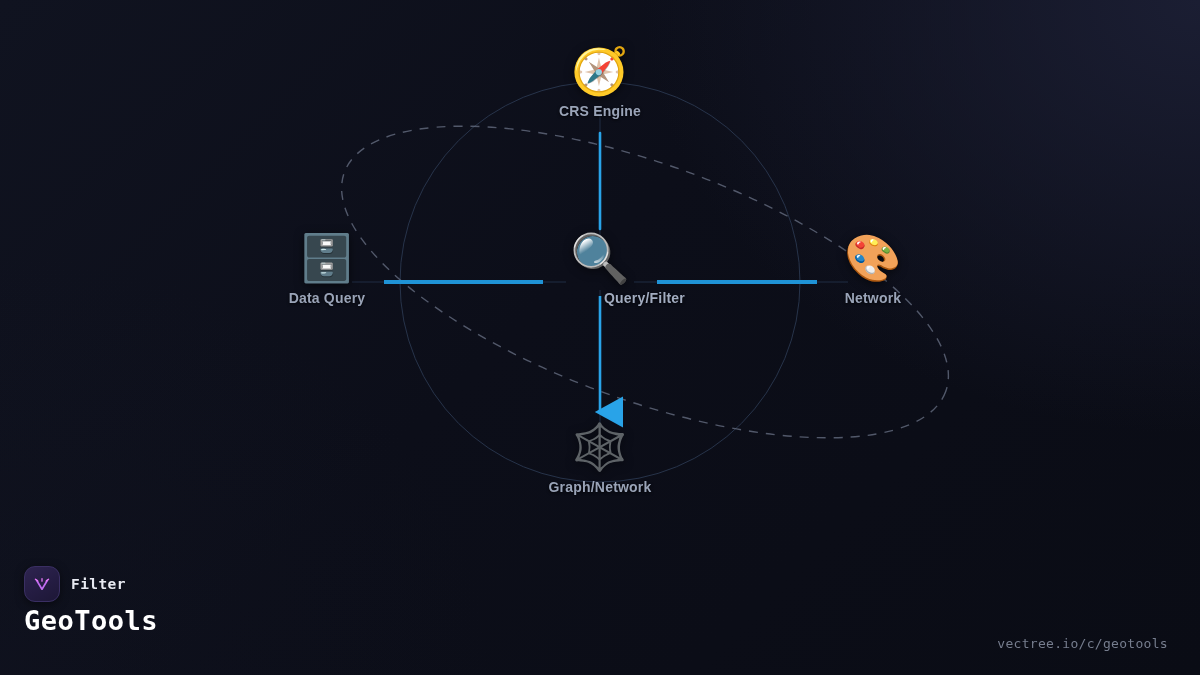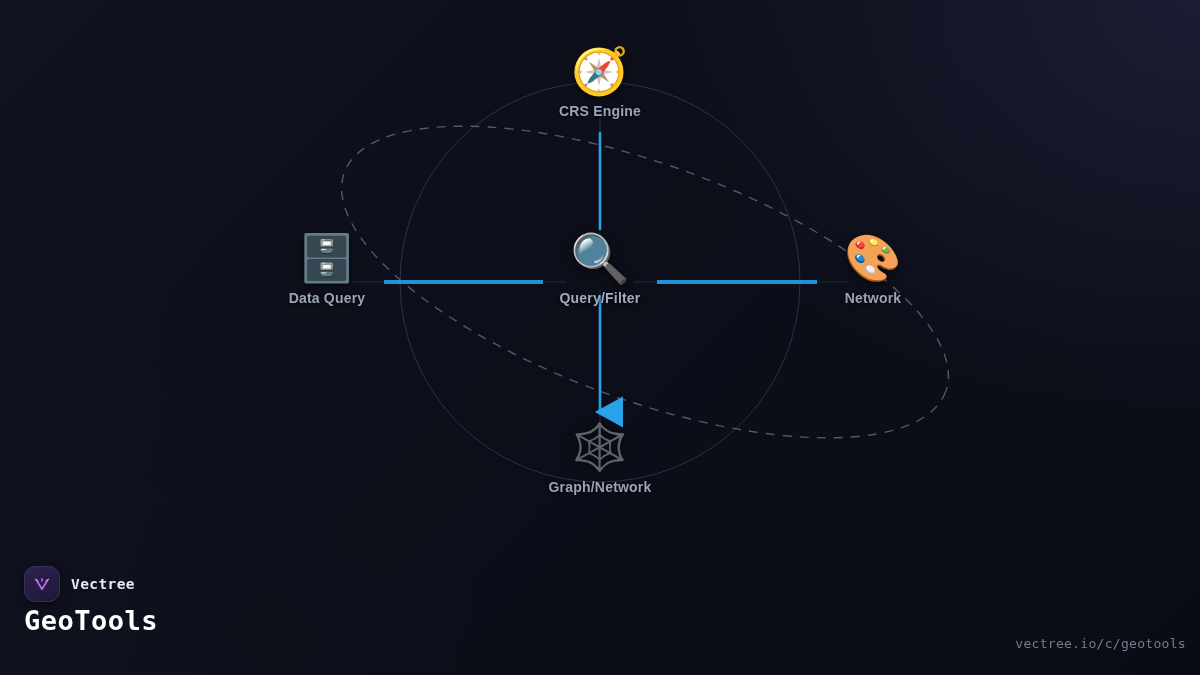--- a/index.html
+++ b/index.html
@@ -48,21 +48,21 @@
   .node-label {
     display: block;
     margin-top: 6px;
     font-size: 14px;
     font-weight: bold;
     color: #9aa4b8;
     letter-spacing: 0.2px;
     text-shadow: 0 1px 3px rgba(0,0,0,0.8);
   }
   .node.hub .node-icon { font-size: 48px; }
-  .node.hub .node-label { color: #a2acc0; }
+  .node.hub .node-label { color: #a2acc0; text-align: right; }
 
   
   #footer {
     position: absolute;
     left: 0;
     right: 0;
     bottom: 0;
     height: 120px;
     z-index: 6;
   }
@@ -97,21 +97,21 @@
     left: 24px;
     top: 50px;
     font-family: "DejaVu Sans Mono", monospace;
     font-size: 27px;
     font-weight: bold;
     color: #ffffff;
     letter-spacing: 0.5px;
   }
   #footer-url {
     position: absolute;
-    right: 14px;
+    right: 32px;
     bottom: 24px;
     font-family: "DejaVu Sans Mono", monospace;
     font-size: 13px;
     color: #767d8e;
     letter-spacing: 0.3px;
   }
 </style>
 </head>
 <body>
 
@@ -177,21 +177,21 @@
 
   <div id="footer">
 
     <div id="brand-row">
       <div id="brand-mark">
         <svg width="20" height="20" viewBox="0 0 20 20" xmlns="http://www.w3.org/2000/svg">
           <path d="M4.6 6.2 L10 15.2 L15.4 6.2" fill="none" stroke="#c06cf0" stroke-width="1.7" stroke-linecap="round" stroke-linejoin="round"></path>
           <path d="M3.4 5.2 L5.8 7.0 M16.6 5.2 L14.2 7.0 M10 4.6 L10 7.2" stroke="#e879f9" stroke-width="1.3" stroke-linecap="round"></path>
         </svg>
       </div>
-      <span id="brand-name">Vectree</span>
+      <span id="brand-name">Filter</span>
     </div>
 
     <div id="page-title">GeoTools</div>
 
     <div id="footer-url">vectree.io/c/geotools</div>
   </div>
 
 </div>
 
 </body></html>

